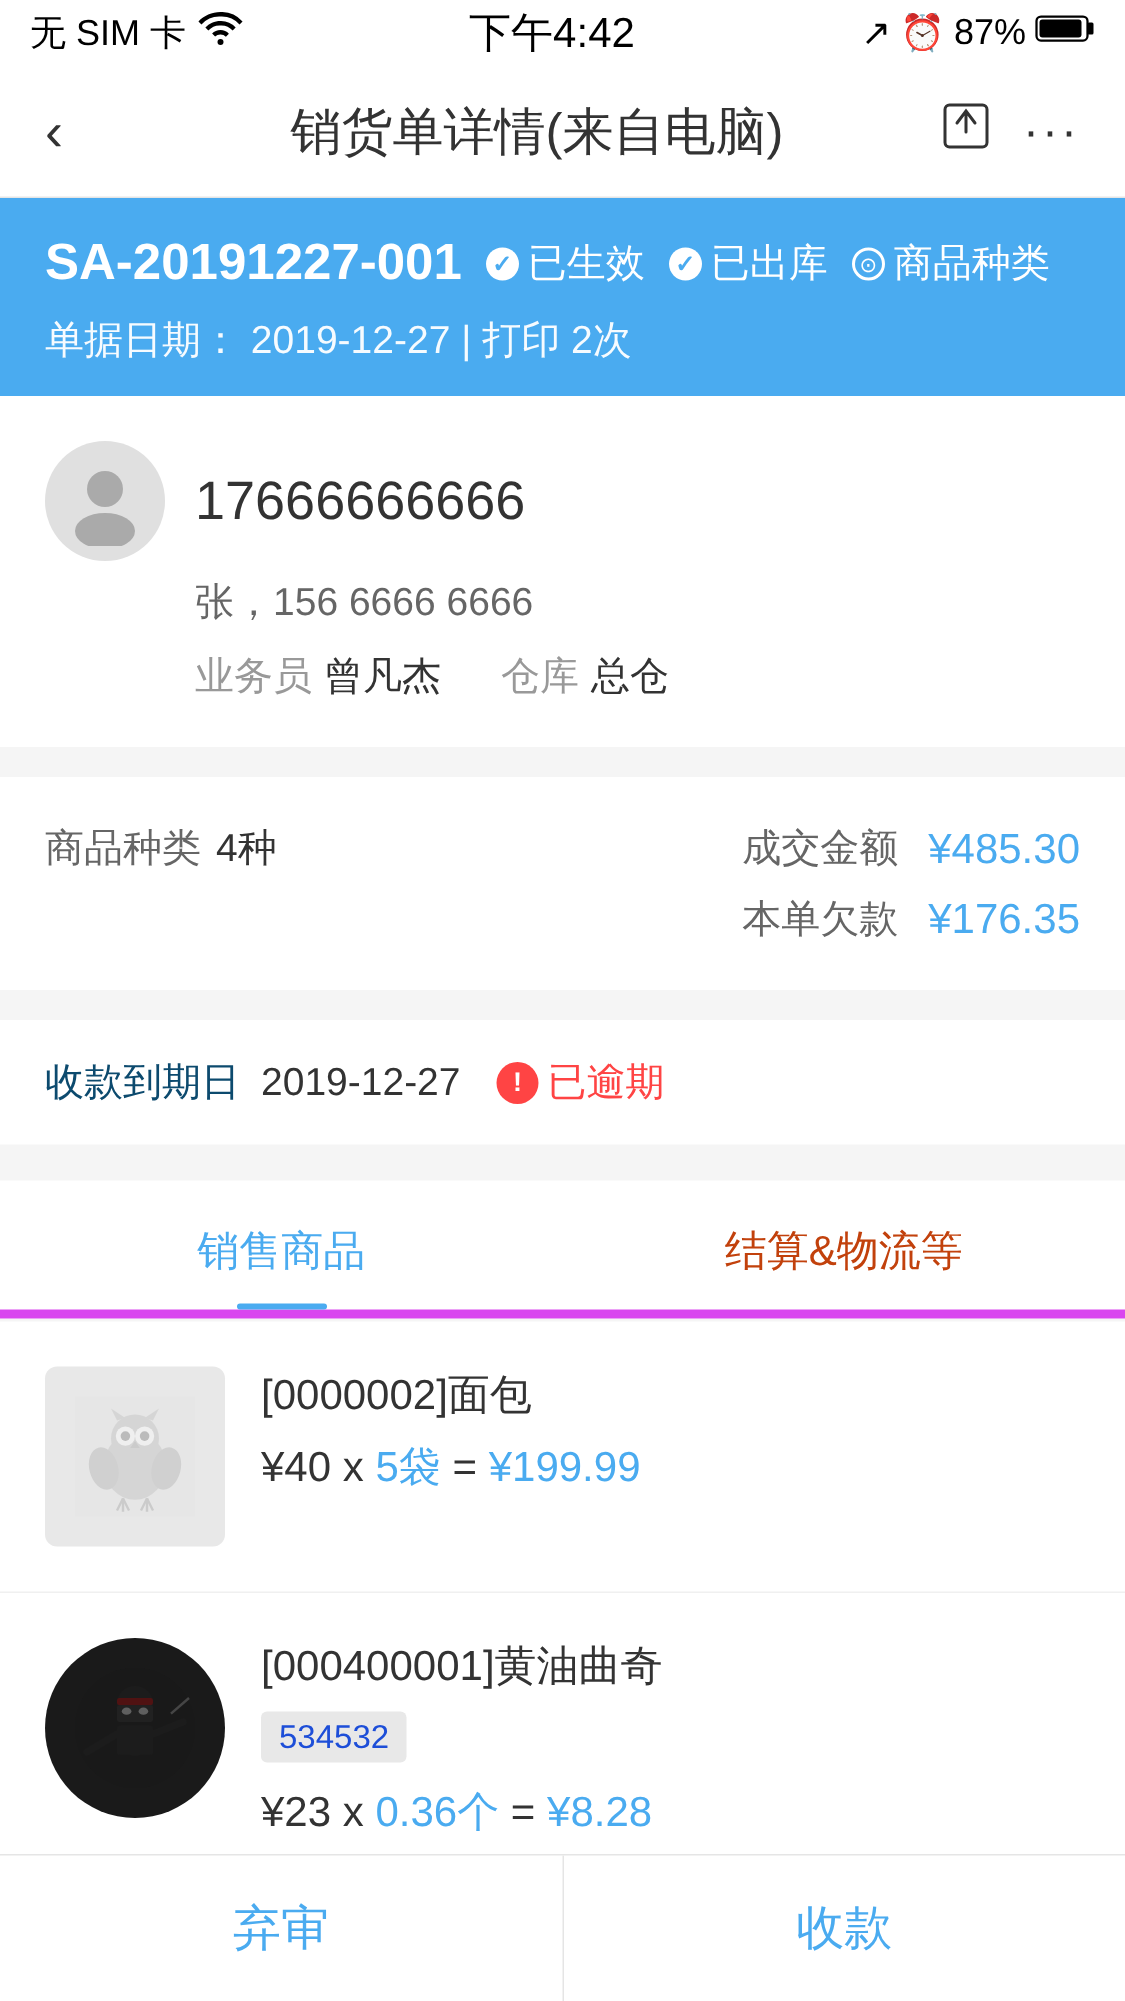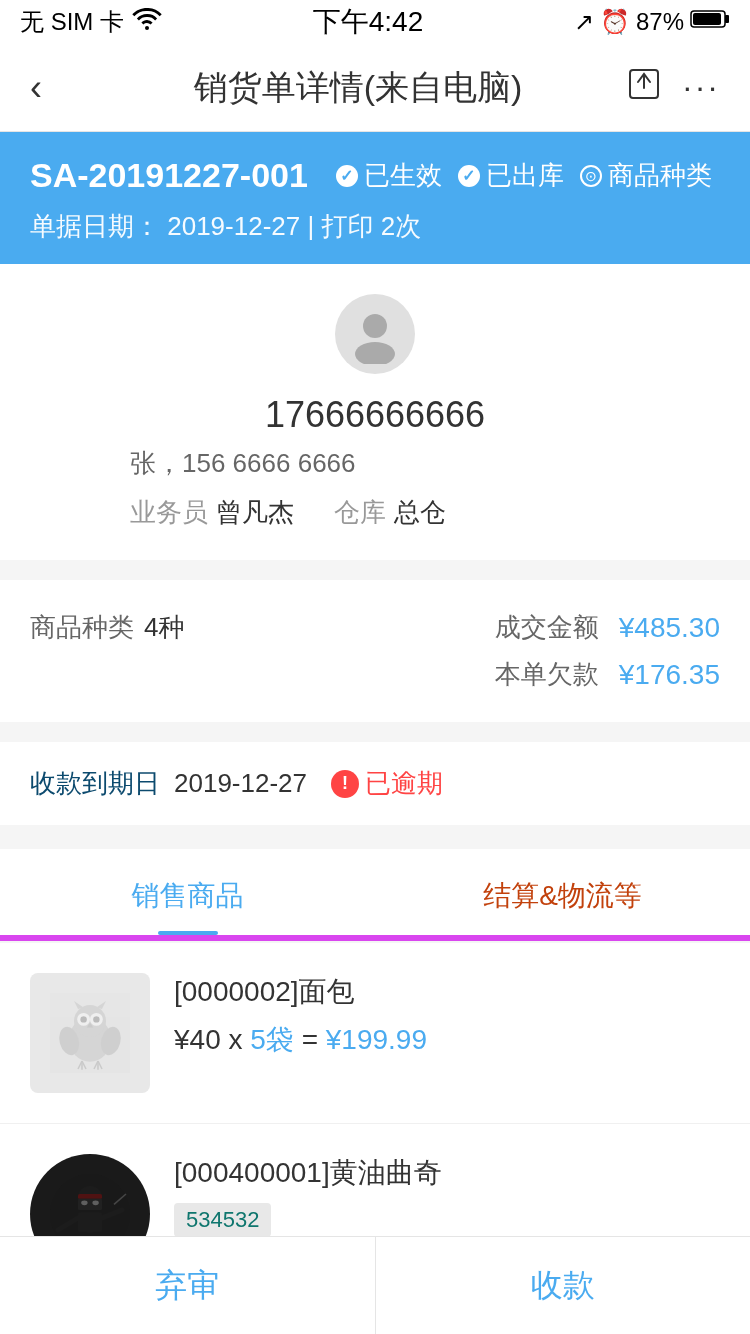--- a/index.html
+++ b/index.html
@@ -57,21 +57,21 @@
 
     
     .header-banner {
       background: #4AABF0;
       padding: 24px 30px 20px;
       color: #fff;
     }
     .header-order-row {
       display: flex;
       align-items: center;
-      gap: 28px;
+      gap: 16px;
       margin-bottom: 14px;
       flex-wrap: wrap;
     }
     .order-number {
       font-size: 34px;
       font-weight: bold;
     }
     .status-tags {
       display: flex;
       gap: 16px;
@@ -114,21 +114,20 @@
     .customer-section {
       background: #fff;
       padding: 30px;
       margin-bottom: 20px;
     }
     .customer-row {
       display: flex;
       align-items: center;
       gap: 20px;
       margin-bottom: 10px;
-      flex-direction: column;
     }
     .avatar {
       width: 80px;
       height: 80px;
       border-radius: 50%;
       background: #e0e0e0;
       display: flex;
       align-items: center;
       justify-content: center;
       flex-shrink: 0;
@@ -280,21 +279,21 @@
     .product-info { flex: 1; }
     .product-name {
       font-size: 28px;
       color: #333;
       margin-bottom: 10px;
       font-weight: 500;
     }
     .product-batch {
       display: inline-block;
       background: #e8e8e8;
-      color: #0f766e;
+      color: #1d4ed8;
       font-size: 22px;
       padding: 4px 12px;
       border-radius: 4px;
       margin-bottom: 14px;
     }
     .product-price-row {
       font-size: 28px;
       color: #333;
     }
     .qty-highlight { color: #4AABF0; }

